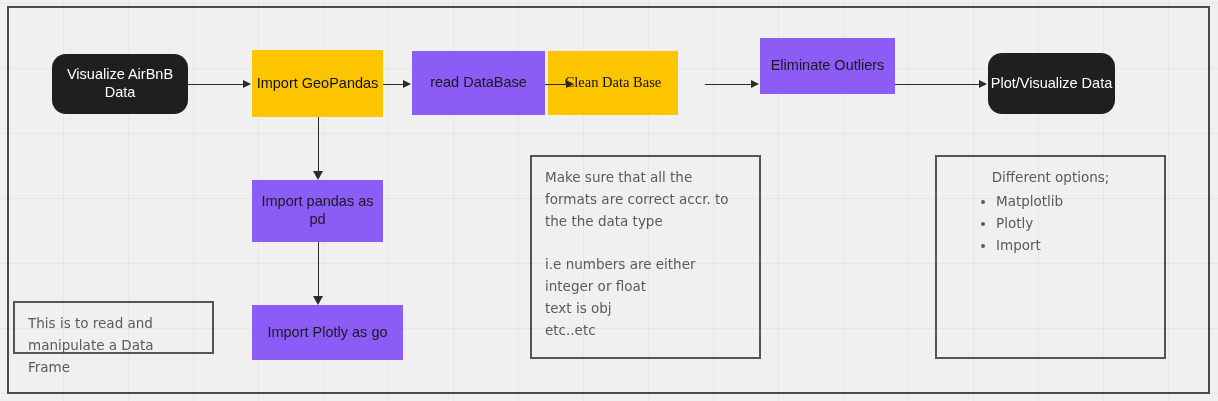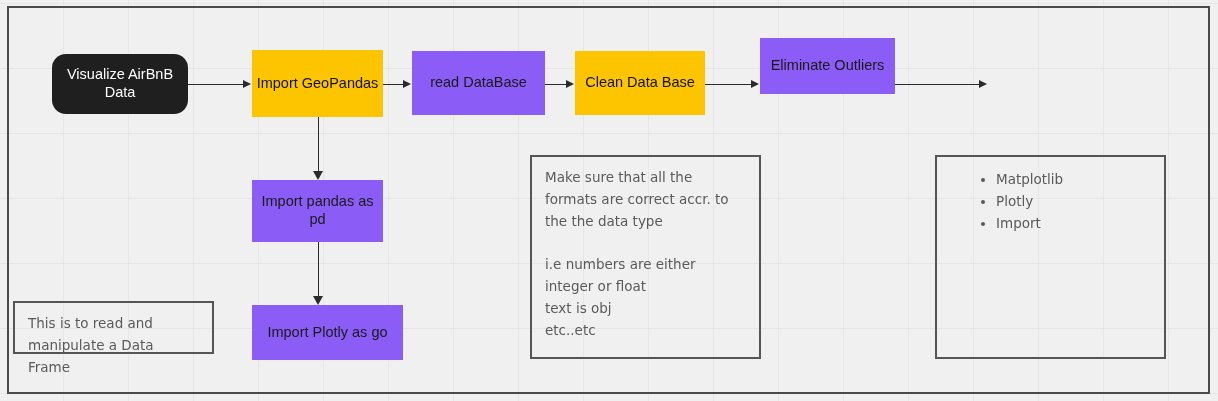--- a/index.html
+++ b/index.html
@@ -99,28 +99,31 @@
   </div>
 
   <div class="node node-yellow" style="left:252px;top:50px;width:131px;height:67px;">
     <span>Import GeoPandas</span>
   </div>
 
   <div class="node node-pink" style="left:412px;top:51px;width:133px;height:64px;">
     <span>read DataBase</span>
   </div>
 
-  <div class="node node-yellow" style="left:575px;top:51px;width:130px;height:64px;">
+  <div class="node node-yellow" style="left:548px;top:51px;width:130px;height:64px;font-family:Liberation Serif, serif;">
     <span>Clean Data Base</span>
   </div>
 
   <div class="node node-pink" style="left:760px;top:38px;width:135px;height:56px;">
     <span>Eliminate Outliers</span>
   </div>
 
+  <div class="node node-dark" style="left:988px;top:53px;width:127px;height:61px;">
+    <span>Plot/Visualize Data</span>
+  </div>
 
   <div class="node node-pink" style="left:252px;top:180px;width:131px;height:62px;">
     <span>Import pandas as pd</span>
   </div>
 
   <div class="node node-pink" style="left:252px;top:305px;width:151px;height:55px;">
     <span>Import Plotly as go</span>
   </div>
 
   <div class="hline" style="left:188px;top:84px;width:56px;"></div>
@@ -150,19 +153,20 @@
   <div class="note" style="left:530px;top:155px;width:231px;height:204px;">Make sure that all the
 formats are correct accr. to
 the the data type
 
 i.e numbers are either
 integer or float
 text is obj
 etc..etc</div>
 
   <div class="note-list" style="left:935px;top:155px;width:231px;height:204px;">
+    <span class="lst-title">Different options;</span>
     <ul>
       <li>Matplotlib</li>
       <li>Plotly</li>
       <li>Import</li>
     </ul>
   </div>
 </div>
 
 </body></html>

